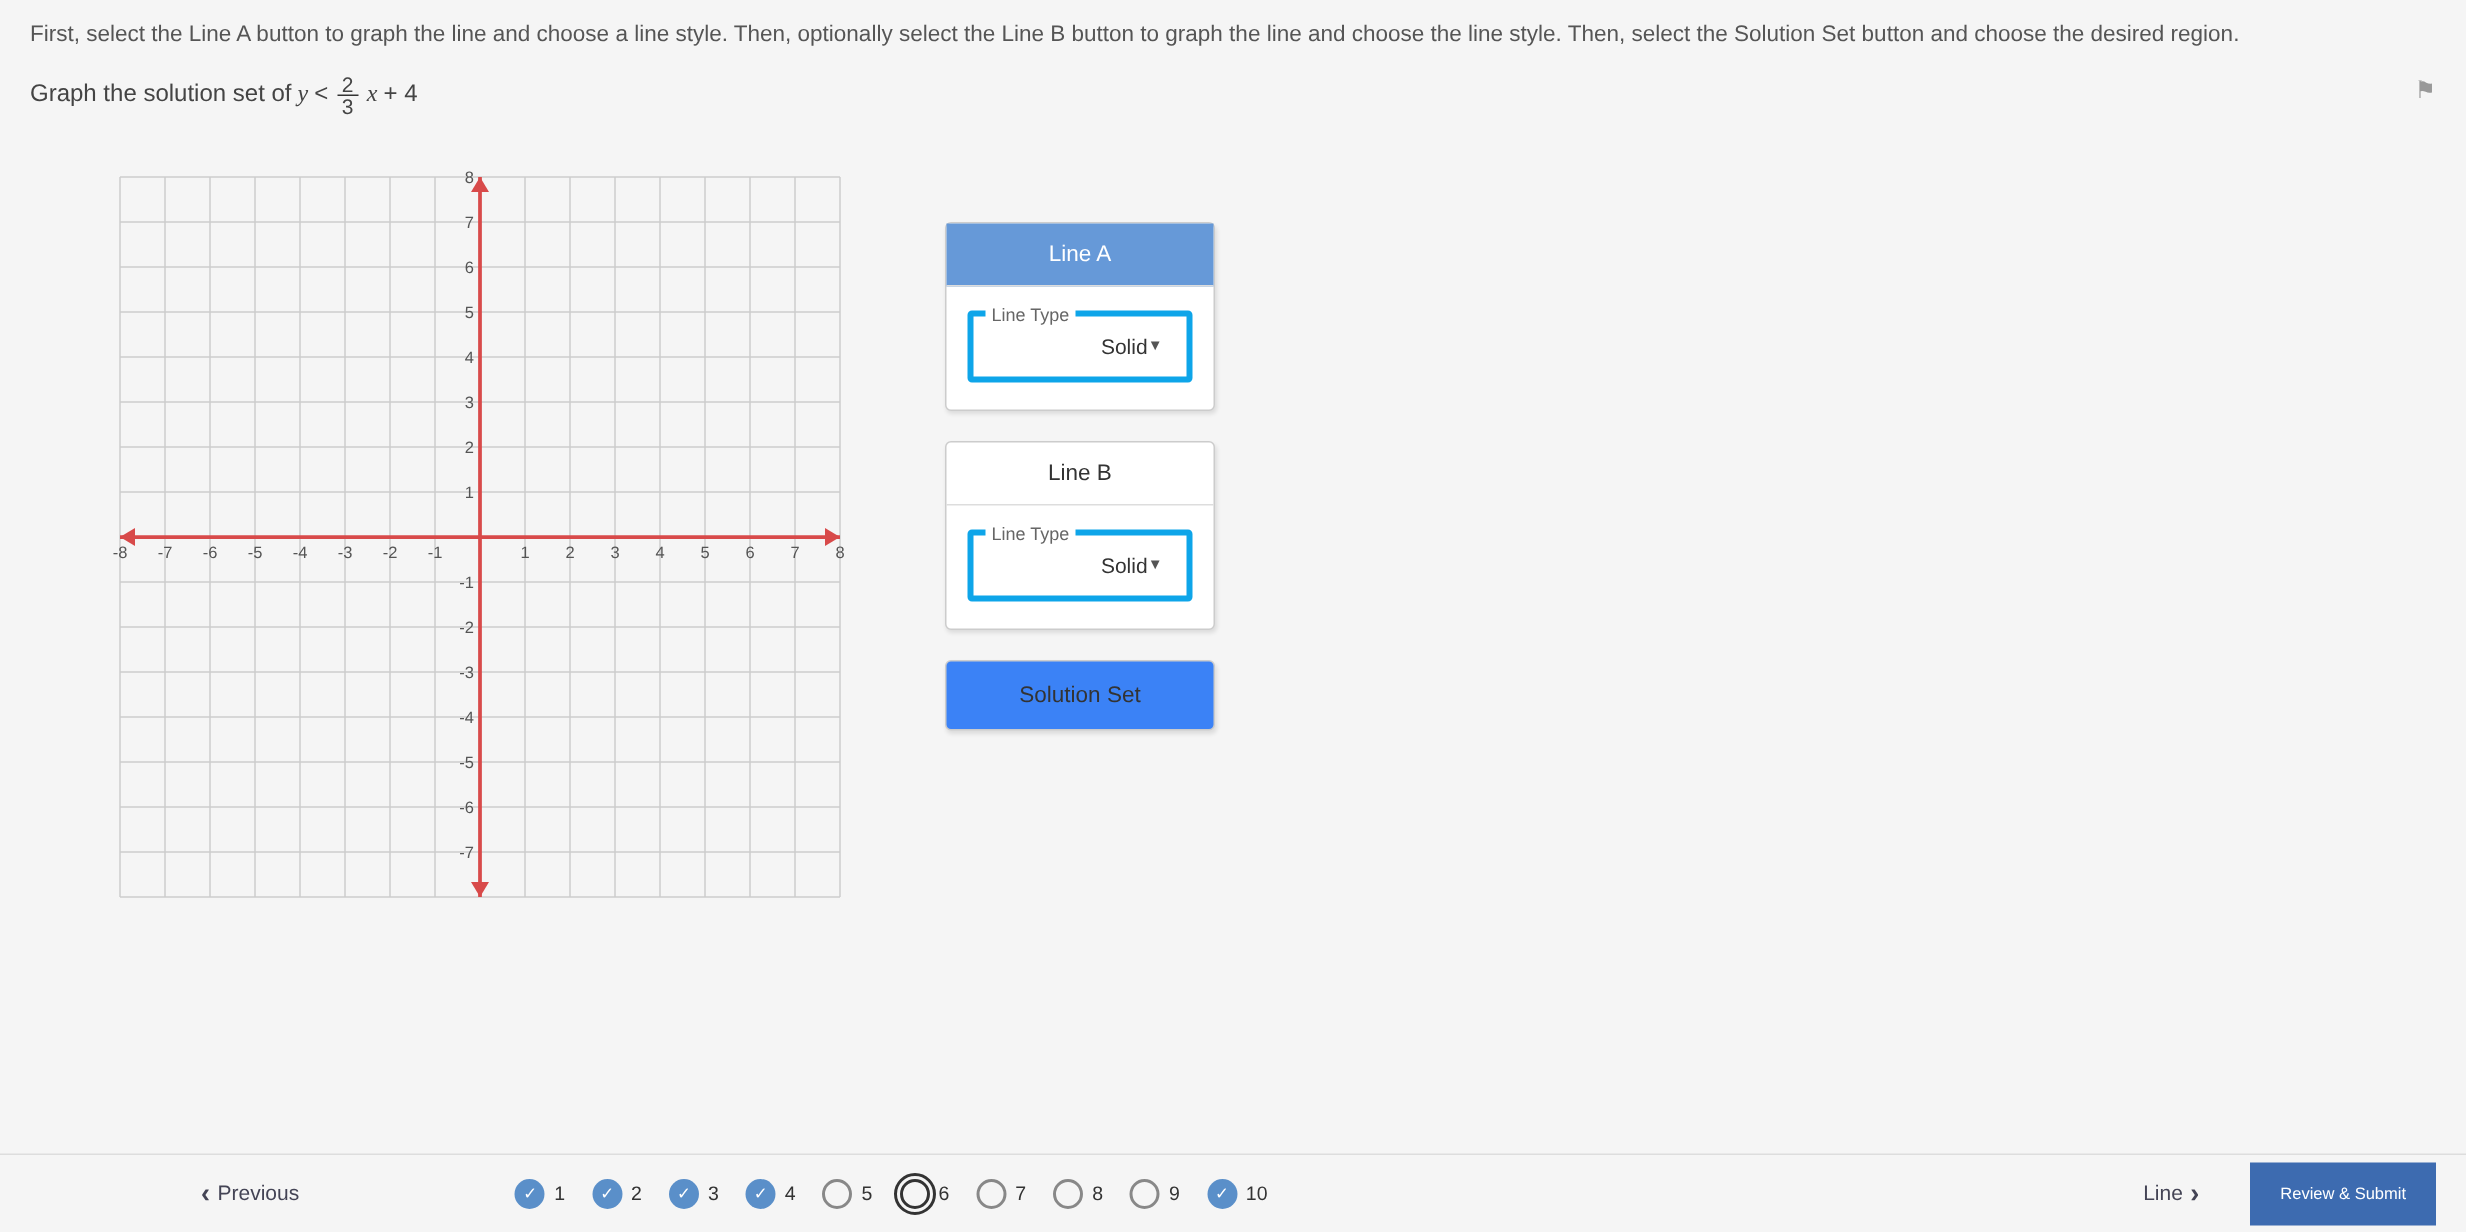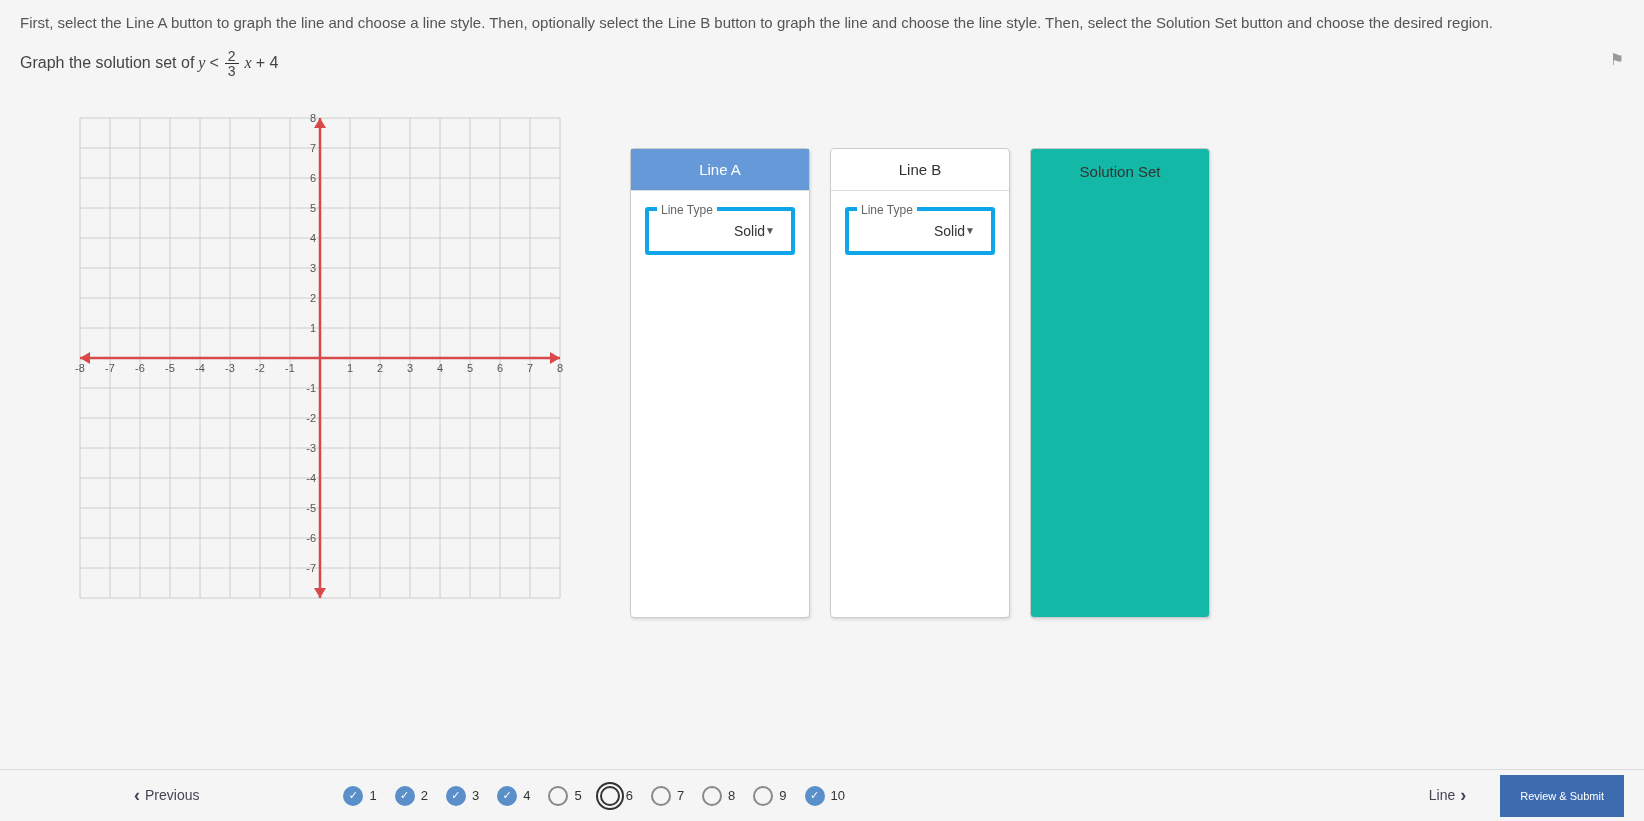--- a/index.html
+++ b/index.html
@@ -56,21 +56,21 @@
       height: 520px;
       position: relative;
     }
     .graph {
       width: 100%;
       height: 100%;
     }
     
     .controls {
       display: flex;
-      flex-direction: row;
+      flex-direction: column;
       gap: 20px;
       padding-top: 50px;
     }
     .panel {
       background: #fff;
       border: 1px solid #ccc;
       border-radius: 4px;
       width: 180px;
       box-shadow: 1px 2px 3px rgba(0,0,0,0.1);
     }
@@ -110,21 +110,21 @@
       justify-content: flex-end;
       font-size: 14px;
       padding: 2px 4px;
       cursor: pointer;
     }
     .caret {
       font-size: 10px;
       color: #555;
     }
     .solution-btn {
-      background: #14b8a6;
+      background: #3b82f6;
       border: 1px solid #ccc;
       border-radius: 4px;
       width: 180px;
       padding: 14px;
       text-align: center;
       font-size: 15px;
       box-shadow: 1px 2px 3px rgba(0,0,0,0.1);
       cursor: pointer;
     }
     

